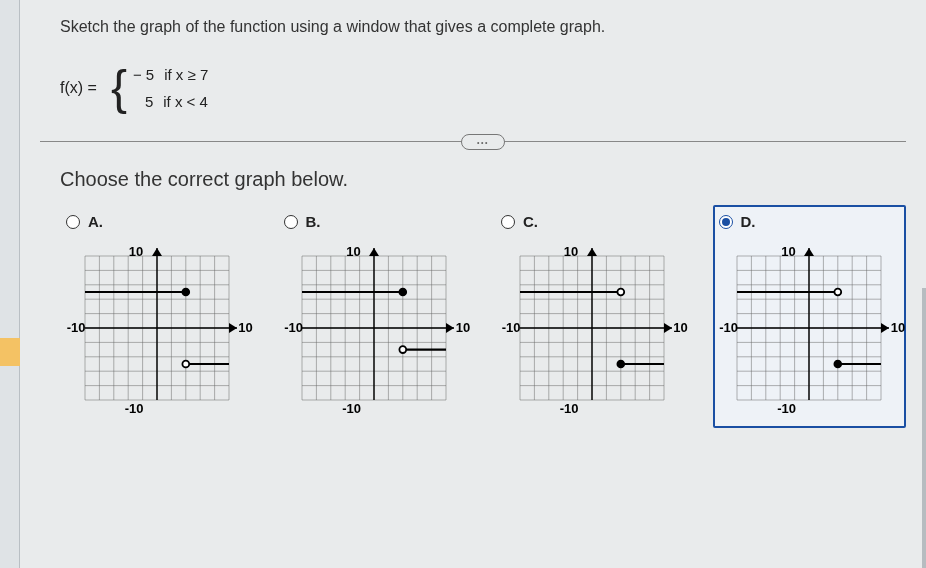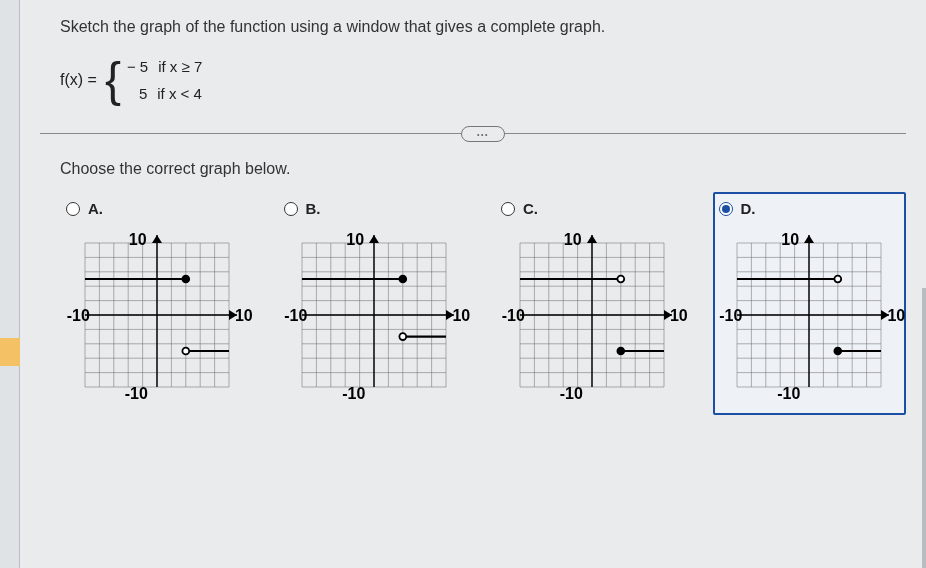--- a/index.html
+++ b/index.html
@@ -17,29 +17,29 @@
       left: 20px;
       top: 0;
       right: 0;
       bottom: 0;
       background: #e9ebec;
       padding: 18px 20px 0 40px;
     }
     .question-text {
       font-size: 16px;
       color: #333;
-      margin-bottom: 22px;
+      margin-bottom: 30px;
     }
     .piecewise {
       display: flex;
       align-items: center;
       font-size: 16px;
       margin-bottom: 22px;
     }
-    .fx-label { margin-right: 6px; }
+    .fx-label { margin-right: 12px; }
     .brace {
       font-size: 48px;
       line-height: 40px;
       margin: 0 6px 0 2px;
       font-weight: 300;
     }
     .cases { display: flex; flex-direction: column; gap: 10px; font-size: 15px; }
     .cases .row { display: flex; gap: 10px; }
     .hr-row {
       position: relative;
@@ -66,21 +66,21 @@
       background: #e9ebec;
       display: flex;
       align-items: center;
       justify-content: center;
       font-size: 7px;
       letter-spacing: 1.5px;
       color: #666;
       cursor: pointer;
     }
     .choose-label {
-      font-size: 16px;
+      font-size: 20px;
       color: #333;
       margin-bottom: 14px;
     }
     .options-row {
       display: flex;
       gap: 24px;
       align-items: flex-start;
     }
     .option {
       width: 200px;
@@ -120,21 +120,21 @@
     }
     .option.selected .radio { border-color: #1a4fa3; }
     .option.selected .radio .dot { display: block; }
     .graph-box { position: relative; width: 180px; height: 180px; margin: 0 auto; }
     svg.graph { width: 100%; height: 100%; }
     .grid line { stroke: #666; stroke-width: 0.5; }
     .axis line { stroke: #000; stroke-width: 1.4; }
     .arrow { fill: #000; }
     .tick-label {
       position: absolute;
-      font-size: 16px;
+      font-size: 13px;
       font-weight: bold;
       color: #000;
     }
     .plot { stroke: #000; stroke-width: 2.2; fill: none; }
     .pt { stroke: #000; stroke-width: 1.8; }
     .left-edge {
       position: absolute;
       left: 0;
       top: 0;
       bottom: 0;

